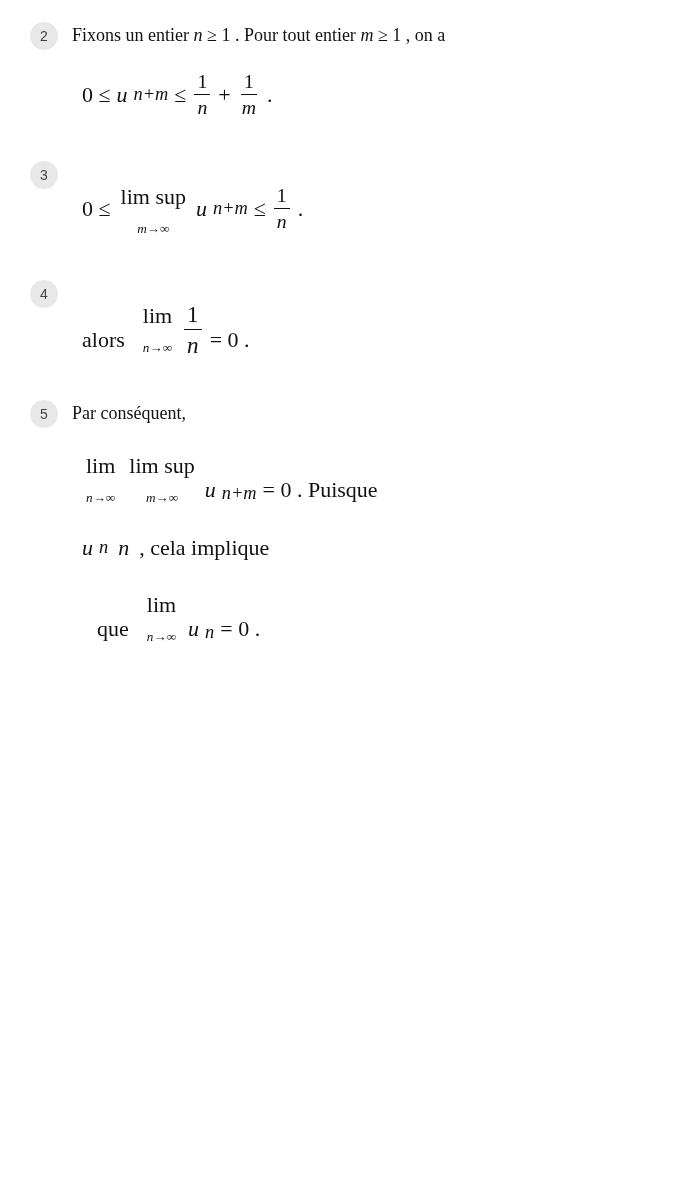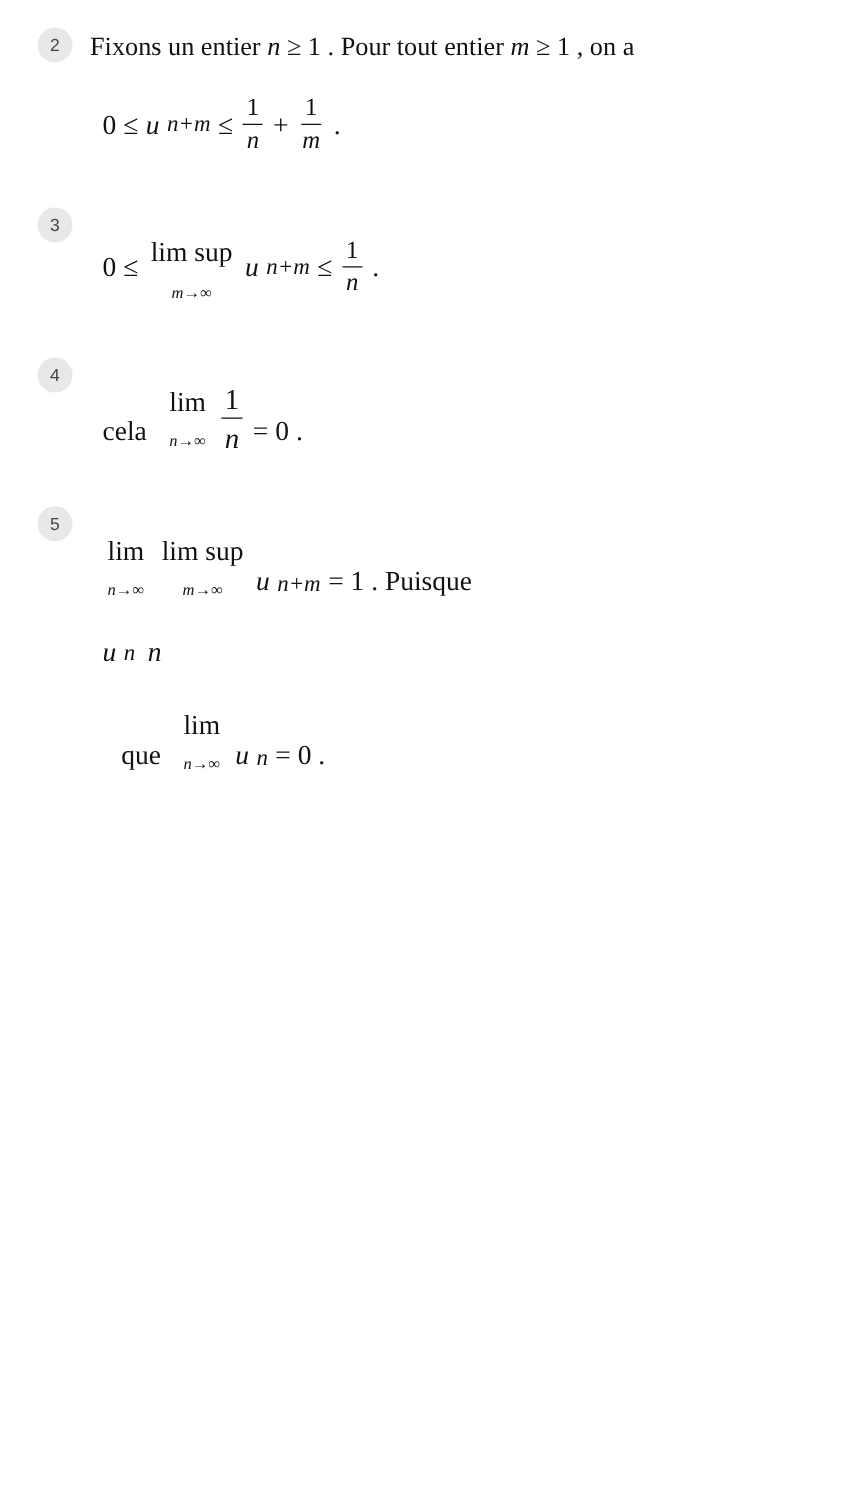--- a/index.html
+++ b/index.html
@@ -41,21 +41,21 @@
       margin-top: 2px;
       margin-right: 14px;
     }
 
     .step-content {
       flex: 1;
       line-height: 1.75;
     }
 
     .step-text {
-      font-size: 21px;
+      font-size: 18px;
       line-height: 1.7;
       margin-bottom: 18px;
     }
 
     .math-block {
       margin: 18px 0 10px 10px;
       font-size: 22px;
       line-height: 1.8;
     }
 
@@ -140,58 +140,62 @@
       </span>
     </div>
   </div>
 </div>
 
 <div class="step">
   <div class="step-number">4</div>
   <div class="step-content">
     <div class="math-block">
       <span class="ineq-row" style="align-items: flex-end;">
-        <span style="font-style:normal; margin-right:8px;">cela</span>
+        <span style="font-style:normal; margin-right:8px;">alors</span>
         <span style="display:inline-flex; flex-direction:column; align-items:center; vertical-align:middle; margin: 0 4px;">
           <span style="font-style:normal;">lim</span>
           <span style="font-size:0.6em; white-space:nowrap;"><em>n</em>→∞</span>
         </span>
         <span class="frac" style="font-size:1.05em;">
           <span class="num">1</span>
           <span class="den"><em>n</em></span>
         </span>
         <span>= 0 .</span>
       </span>
     </div>
   </div>
 </div>
 
 <div class="step">
   <div class="step-number">5</div>
   <div class="step-content">
+    <div class="step-text">
+      Par conséquent,
+    </div>
     <div class="math-block">
       <span class="ineq-row" style="align-items: flex-end; flex-wrap: wrap;">
         <span style="display:inline-flex; flex-direction:column; align-items:center; vertical-align:middle; margin: 0 4px;">
           <span style="font-style:normal;">lim</span>
           <span style="font-size:0.6em; white-space:nowrap;"><em>n</em>→∞</span>
         </span>
         <span style="display:inline-flex; flex-direction:column; align-items:center; vertical-align:middle; margin: 0 4px;">
           <span style="font-style:normal;">lim sup</span>
           <span style="font-size:0.6em; white-space:nowrap;"><em>m</em>→∞</span>
         </span>
         <span style="font-style:italic;">u</span>
           <sub style="font-style:italic;">n+m</sub>
-        <span>= 1 . Puisque</span>
+        <span>= 0 . Puisque</span>
       </span>
     </div>
     <div class="math-block">
       <span class="ineq-row">
         <span style="font-style:italic;">u</span>
           <sub style="font-style:italic;">n</sub>
         <span style="font-style:italic; margin: 0 4px;">n</span>
+        <span>, cela implique</span>
       </span>
     </div>
     <div class="math-block">
       <span class="ineq-row" style="align-items: flex-end;">
         <span style="margin-right: 8px; margin-left: 15px;">que</span>
         <span style="display:inline-flex; flex-direction:column; align-items:center; vertical-align:middle; margin: 0 4px;">
           <span style="font-style:normal;">lim</span>
           <span style="font-size:0.6em; white-space:nowrap;"><em>n</em>→∞</span>
         </span>
         <span style="font-style:italic; margin-left:2px;">u</span>

